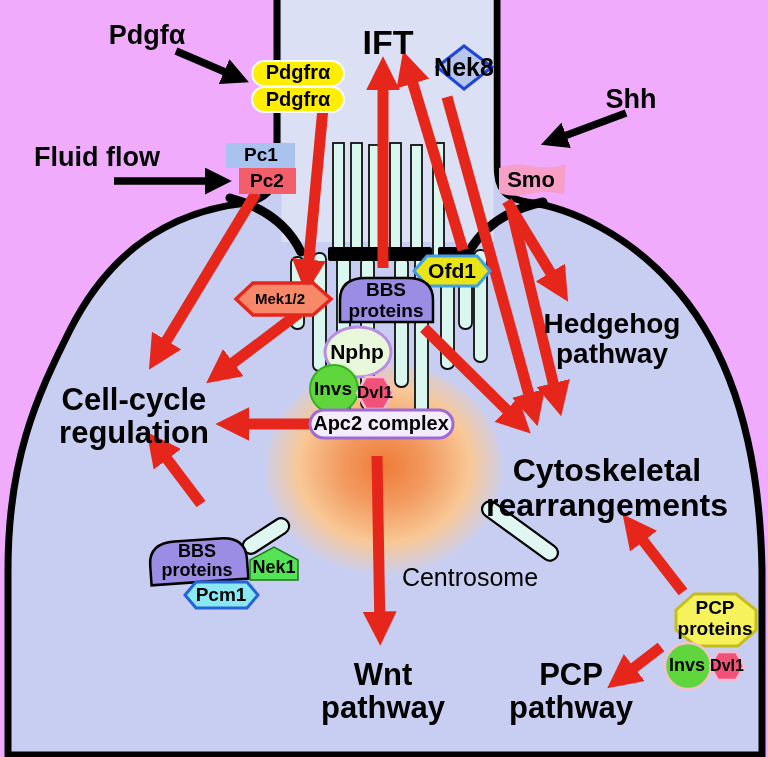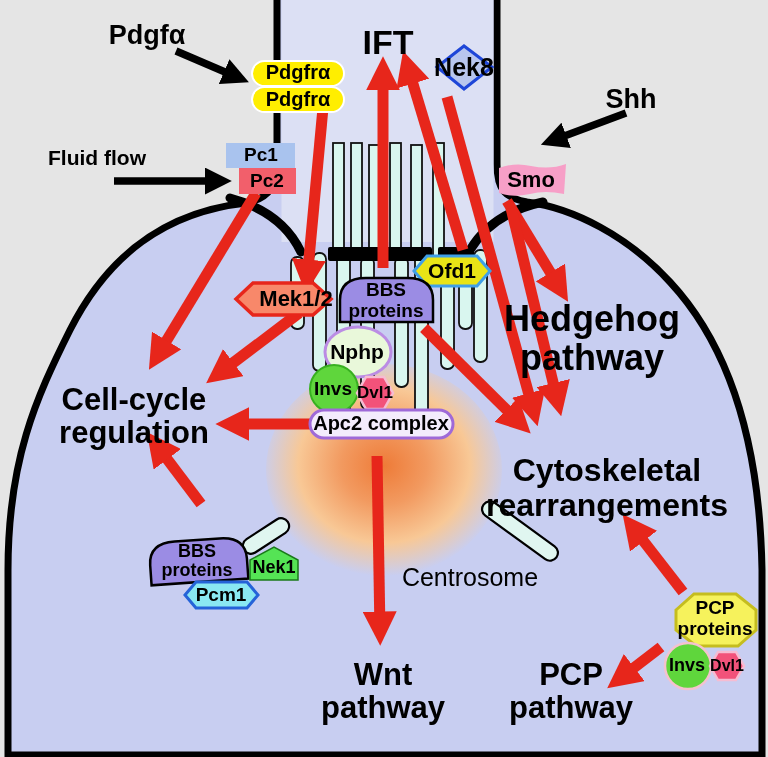--- a/index.html
+++ b/index.html
@@ -1,18 +1,18 @@
 <!DOCTYPE html>
 <html><head>
 <meta charset="utf-8">
 <style>
   html,body{margin:0;padding:0;background:#fff;}
   #stage{
     position:relative;width:768px;height:757px;overflow:hidden;
-    background:#e5e5e5;font-family:"Liberation Sans",sans-serif;
+    background:#f0abfc;font-family:"Liberation Sans",sans-serif;
   }
   #diagram-svg{position:absolute;left:0;top:0;}
   .lbl{
     position:absolute;transform:translate(-50%,-50%);
     color:#000;text-align:center;white-space:pre;line-height:1.08;
     font-family:"Liberation Sans",sans-serif;font-weight:700;
   }
   .lbl.regular{font-weight:400;}
 </style>
 </head>
@@ -116,45 +116,45 @@
   </g>
 
   <g stroke="#000" stroke-width="7.5" fill="none">
     <line x1="176" y1="51" x2="239" y2="78" marker-end="url(#blackhead)"></line>
     <line x1="114" y1="181" x2="221" y2="181" marker-end="url(#blackhead)"></line>
     <line x1="626" y1="113" x2="551" y2="141" marker-end="url(#blackhead)"></line>
   </g>
 </svg>
 
 <div class="lbl" style="left:147px;top:36px;font-size:27px;">Pdgfα</div>
-<div class="lbl" style="left:97px;top:158px;font-size:21px;">Fluid flow</div>
+<div class="lbl" style="left:97px;top:158px;font-size:27px;">Fluid flow</div>
 <div class="lbl" style="left:631px;top:100px;font-size:27px;">Shh</div>
 
 <div class="lbl" style="left:388px;top:42px;font-size:34px;">IFT</div>
-<div class="lbl" style="left:592px;top:339px;font-size:36px;">Hedgehog
+<div class="lbl" style="left:612px;top:339px;font-size:28px;">Hedgehog
 pathway</div>
 <div class="lbl" style="left:134px;top:416px;font-size:31px;">Cell-cycle
 regulation</div>
 <div class="lbl" style="left:607px;top:472px;font-size:32px;margin-top:16px;">Cytoskeletal
 rearrangements</div>
 <div class="lbl" style="left:383px;top:691px;font-size:31px;">Wnt
 pathway</div>
 <div class="lbl" style="left:571px;top:691px;font-size:31px;">PCP
 pathway</div>
 
 <div class="lbl regular" style="left:470px;top:577px;font-size:25px;">Centrosome</div>
 
 <div class="lbl" style="left:298px;top:73px;font-size:20px;">Pdgfrα</div>
 <div class="lbl" style="left:298px;top:100px;font-size:20px;">Pdgfrα</div>
 <div class="lbl" style="left:261px;top:155px;font-size:19px;">Pc1</div>
 <div class="lbl" style="left:267px;top:181px;font-size:19px;">Pc2</div>
 <div class="lbl" style="left:464px;top:67px;font-size:25px;">Nek8</div>
 <div class="lbl" style="left:531px;top:180px;font-size:22px;">Smo</div>
 <div class="lbl" style="left:452px;top:271px;font-size:21px;">Ofd1</div>
-<div class="lbl" style="left:296px;top:299px;font-size:22px;">Mek1/2</div>
+<div class="lbl" style="left:280px;top:299px;font-size:15px;">Mek1/2</div>
 <div class="lbl" style="left:386px;top:301px;font-size:19px;">BBS
 proteins</div>
 <div class="lbl" style="left:357px;top:352px;font-size:21px;">Nphp</div>
 <div class="lbl" style="left:333px;top:389px;font-size:19px;">Invs</div>
 <div class="lbl" style="left:375px;top:393px;font-size:17px;">Dvl1</div>
 <div class="lbl" style="left:381px;top:424px;font-size:20px;">Apc2 complex</div>
 <div class="lbl" style="left:197px;top:561px;font-size:18px;">BBS
 proteins</div>
 <div class="lbl" style="left:274px;top:568px;font-size:18px;">Nek1</div>
 <div class="lbl" style="left:221px;top:595px;font-size:19px;">Pcm1</div>

